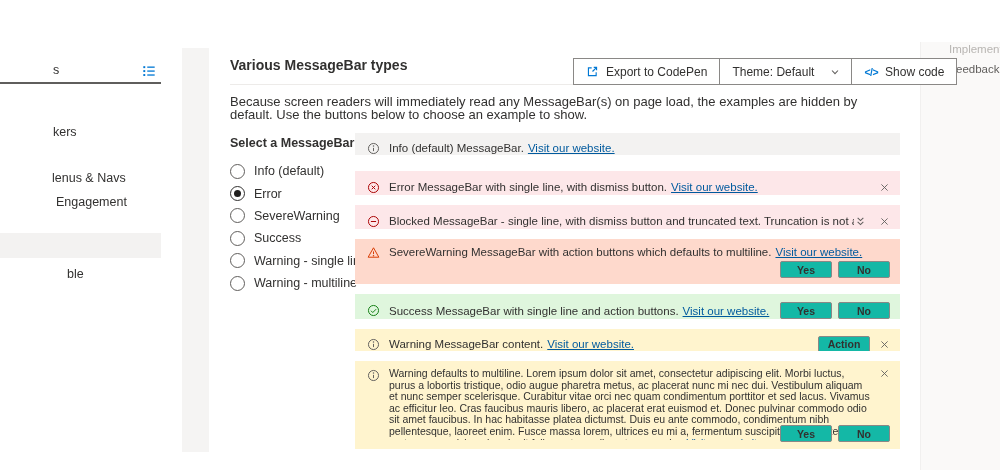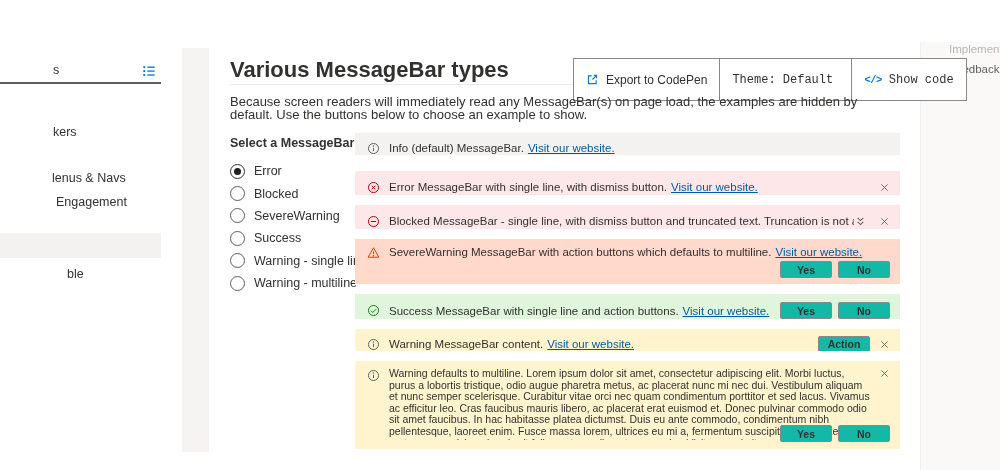--- a/index.html
+++ b/index.html
@@ -15,26 +15,26 @@
   #lnav-selected-box { position:absolute; left:0; top:233px; width:161px; height:25px; background:#f3f2f1; cursor:pointer; }
 
   
   #gray-strip { position:absolute; left:182px; top:48px; width:27px; height:404px; background:#f5f4f3; }
   #right-panel { position:absolute; left:920px; top:42px; width:80px; height:428px; background:#faf9f8; border-left:1px solid #f1f0ef; overflow:hidden; }
   .rnav-item { position:absolute; left:28px; font-size:11.5px; white-space:nowrap; cursor:pointer; }
   #rnav-item-0 { top:1px; color:#b8b5b2; }
   #rnav-item-1 { top:21px; color:#605e5c; }
 
   
-  #page-title { position:absolute; left:230px; top:57px; font-size:22px; font-weight:600; color:#323130; }
+  #page-title { position:absolute; left:230px; top:57px; font-size:14px; font-weight:600; color:#323130; }
   #title-divider { position:absolute; left:230px; top:84px; width:670px; height:1px; background:#edebe9; }
-  #toolbar { position:absolute; left:573px; top:58px; display:flex; height:43px; }
+  #toolbar { position:absolute; left:573px; top:58px; display:flex; height:27px; }
   .tb-btn { display:flex; align-items:center; gap:7px; border:1px solid #8a8886; background:#fff;
             padding:0 12px; font-size:12px; color:#323130; cursor:pointer; white-space:nowrap; }
-  .tb-btn + .tb-btn { margin-left:-1px;font-family:Liberation Mono, monospace; }
+  .tb-btn + .tb-btn { margin-left:-1px; }
   #theme-dropdown { width:133px; justify-content:space-between; padding-right:10px; }
   .code-glyph { color:#0078d4; font-size:10.5px; font-weight:700; letter-spacing:-0.5px; }
 
   
   #description { position:absolute; left:230px; top:95px; width:668px; font-size:13px; line-height:13px; color:#323130; }
   #selector-label { position:absolute; left:230px; top:136px; font-size:12.5px; font-weight:700; color:#323130; }
   #radio-list { position:absolute; left:230px; top:160px; display:flex; flex-direction:column; }
   .radio-row { height:22.4px; display:flex; align-items:center; gap:9px; font-size:12.5px; cursor:pointer; }
   .rb { width:15px; height:15px; border-radius:50%; border:1px solid #605e5c; flex:none;
         display:flex; align-items:center; justify-content:center; background:#fff; }
@@ -132,26 +132,26 @@
       <span class="code-glyph">&lt;/&gt;</span>
       <span>Show code</span>
     </div>
   </div>
 
   <p id="description">Because screen readers will immediately read any MessageBar(s) on page load, the examples are hidden by default. Use the buttons below to choose an example to show.</p>
 
   <div id="selector-label">Select a MessageBar example</div>
   <div id="radio-list">
     <label class="radio-row">
+      <span class="rb"></span>
+      <span>Info (default)</span>
+    </label>
+    <label class="radio-row">
       <span class="rb dark"></span>
       <span>Error</span>
-    </label>
-    <label class="radio-row">
-      <span class="rb"></span>
-      <span>Blocked</span>
     </label>
     <label class="radio-row">
       <span class="rb"></span>
       <span>SevereWarning</span>
     </label>
     <label class="radio-row">
       <span class="rb"></span>
       <span>Success</span>
     </label>
     <label class="radio-row">

